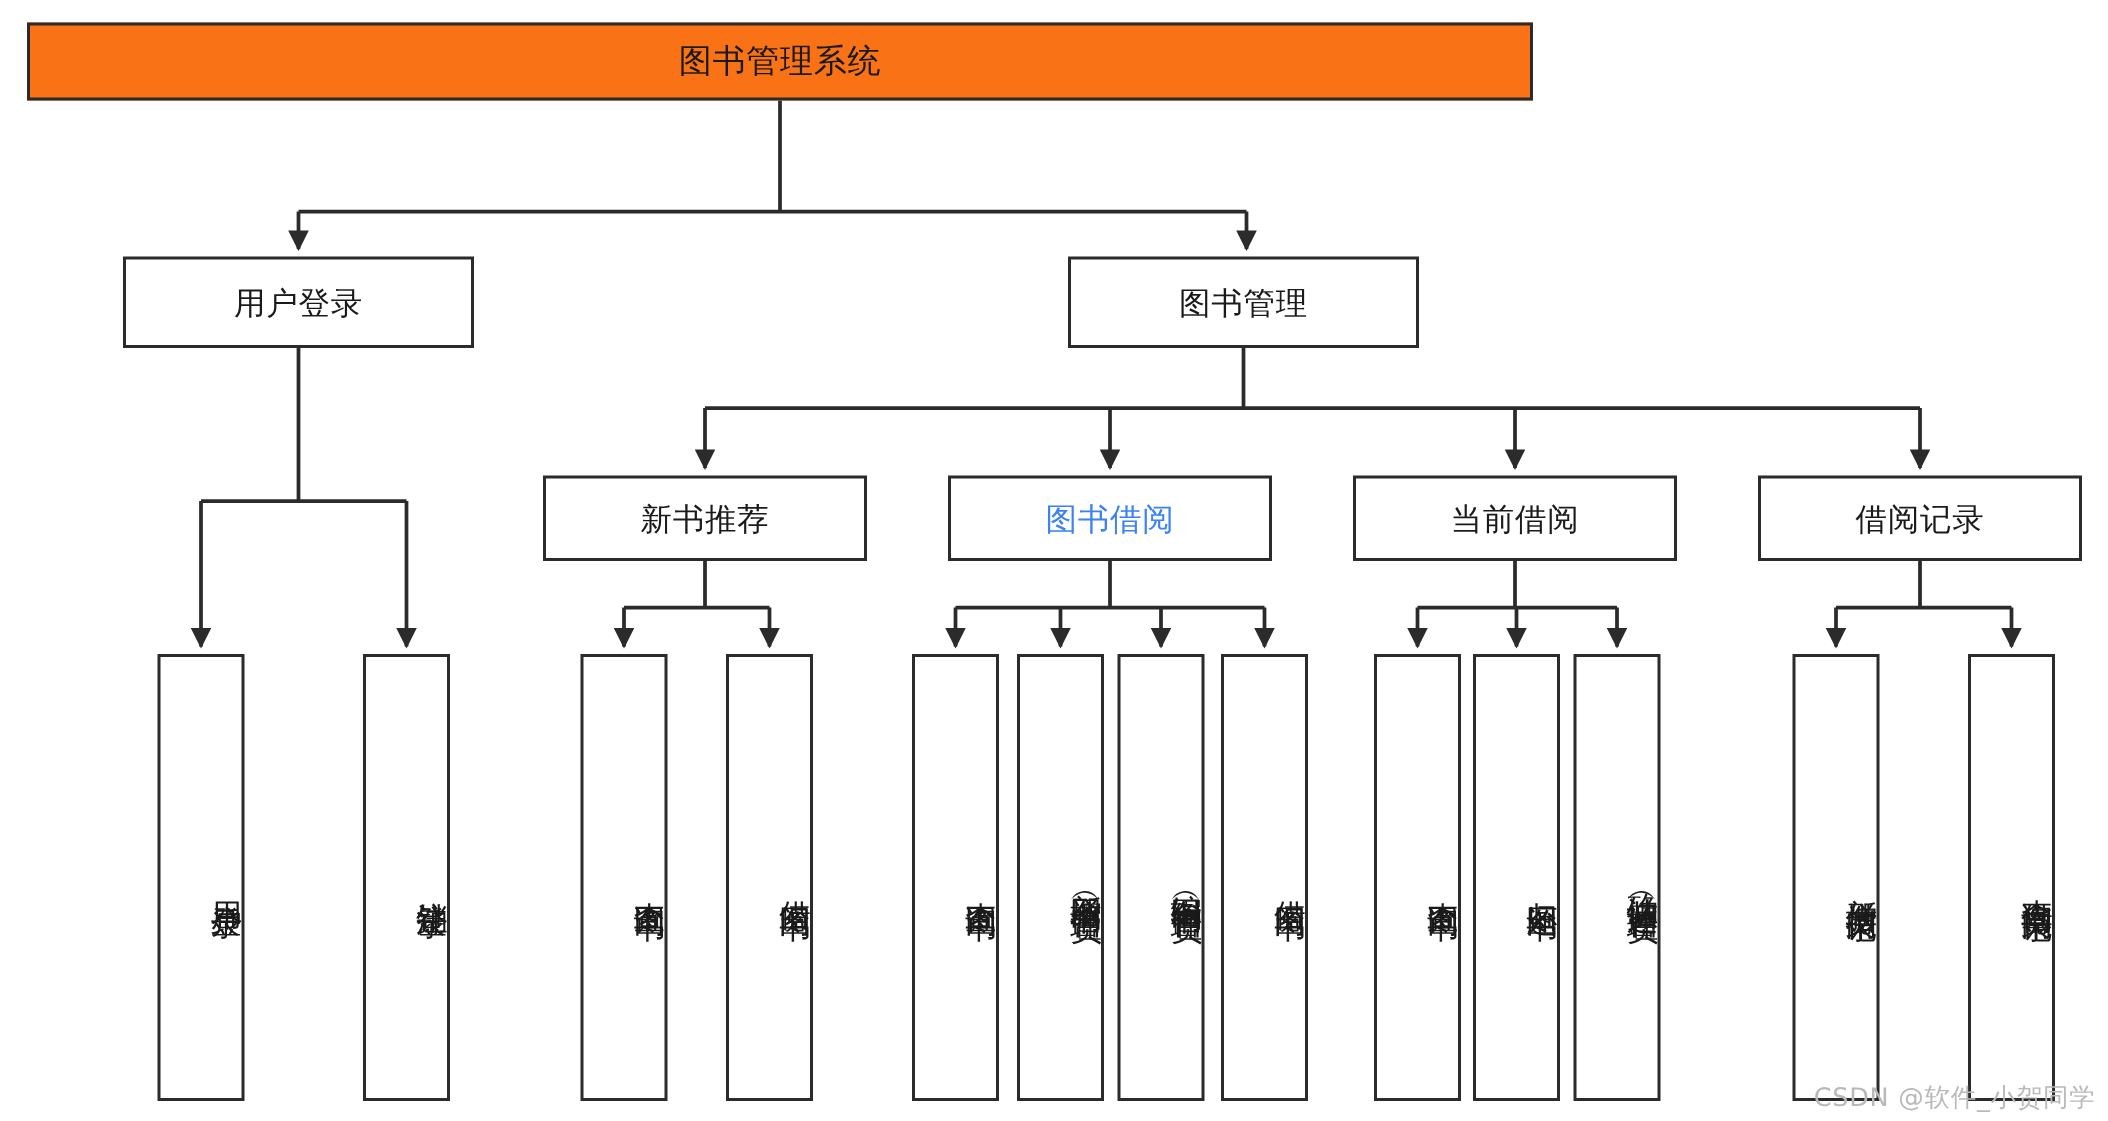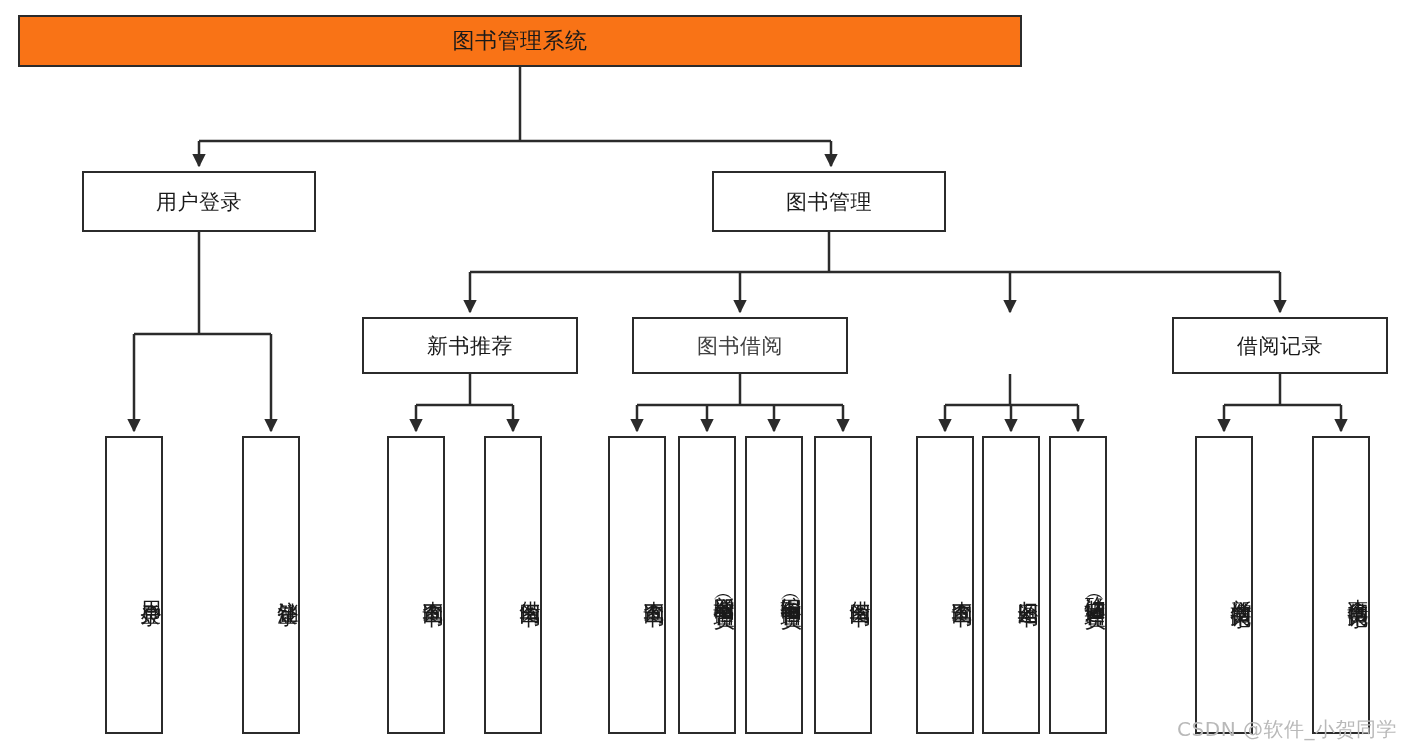--- a/index.html
+++ b/index.html
@@ -54,21 +54,21 @@
     text-orientation: upright;
     display: block;
   }
   .node.root {
     font-size: 22px;
   }
   .watermark {
     position: absolute;
     right: 8px;
     bottom: 4px;
-    font-size: 20px;
+    font-size: 17px;
     color: #b9b9b9;
     white-space: nowrap;
     letter-spacing: 0.5px;
   }
 </style>
 </head>
 <body>
 
 <div id="canvas" style="background: rgb(255, 255, 255);">
 
@@ -121,21 +121,22 @@
       <path d="M 1341 405 L 1341 431" marker-end="url(#arrow)"></path>
     </g>
   </svg>
 
   <div class="node horiz root" id="node-root" style="left: 18px; top: 15px; width: 1004px; height: 52px; border-color: rgb(43, 43, 43); background: #f97316; color: rgb(26, 26, 26);">图书管理系统</div>
 
   <div class="node horiz" id="node-l2-0" style="left: 82px; top: 171px; width: 234px; height: 61px; border-color: rgb(43, 43, 43); background: rgb(255, 255, 255); color: rgb(26, 26, 26);">用户登录</div>
   <div class="node horiz" id="node-l2-1" style="left: 712px; top: 171px; width: 234px; height: 61px; border-color: rgb(43, 43, 43); background: rgb(255, 255, 255); color: rgb(26, 26, 26);">图书管理</div>
 
   <div class="node horiz" id="node-l3-0" style="left: 362px; top: 317px; width: 216px; height: 57px; border-color: rgb(43, 43, 43); background: rgb(255, 255, 255); color: rgb(26, 26, 26);">新书推荐</div>
-  <div class="node horiz" id="node-l3-1" style="left: 632px; top: 317px; width: 216px; height: 57px; border-color: rgb(43, 43, 43); background: rgb(255, 255, 255); color: #404040;">图书借阅</div>
+  <div class="node horiz" id="node-l3-1" style="left: 632px; top: 317px; width: 216px; height: 57px; border-color: rgb(43, 43, 43); background: rgb(255, 255, 255); color: #3b82f6;">图书借阅</div>
+  <div class="node horiz" id="node-l3-2" style="left: 902px; top: 317px; width: 216px; height: 57px; border-color: rgb(43, 43, 43); background: rgb(255, 255, 255); color: rgb(26, 26, 26);">当前借阅</div>
   <div class="node horiz" id="node-l3-3" style="left: 1172px; top: 317px; width: 216px; height: 57px; border-color: rgb(43, 43, 43); background: rgb(255, 255, 255); color: rgb(26, 26, 26); text-align: center;">借阅记录</div>
 
   <div class="node vert" id="node-leaf-0" style="left: 105px; top: 436px; width: 58px; height: 298px; border-color: rgb(43, 43, 43); background: rgb(255, 255, 255); color: rgb(26, 26, 26);">
       <span class="vlabel">用户登录</span>
     </div>
   <div class="node vert" id="node-leaf-1" style="left: 242px; top: 436px; width: 58px; height: 298px; border-color: rgb(43, 43, 43); background: rgb(255, 255, 255); color: rgb(26, 26, 26);">
       <span class="vlabel">注销登录</span>
     </div>
   <div class="node vert" id="node-leaf-2" style="left: 387px; top: 436px; width: 58px; height: 298px; border-color: rgb(43, 43, 43); background: rgb(255, 255, 255); color: rgb(26, 26, 26);">
       <span class="vlabel">查询图书</span>

